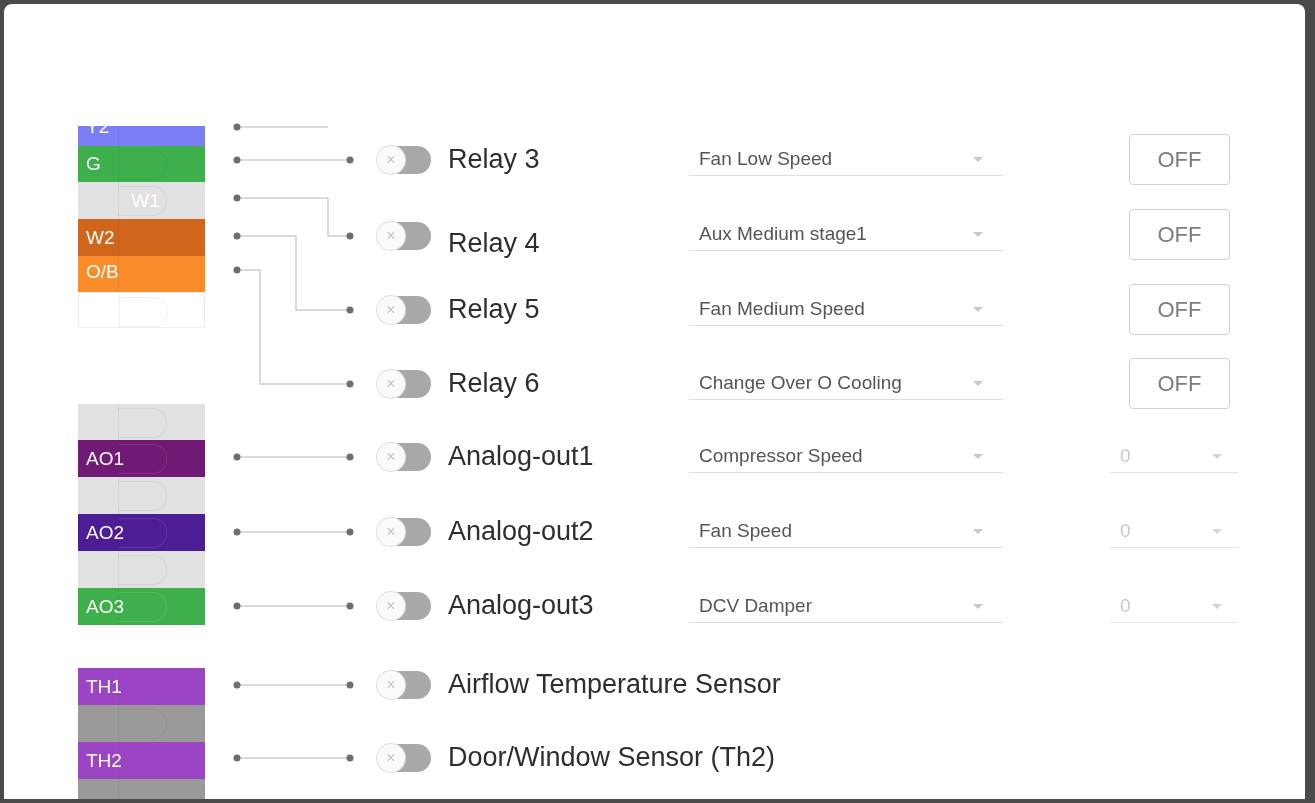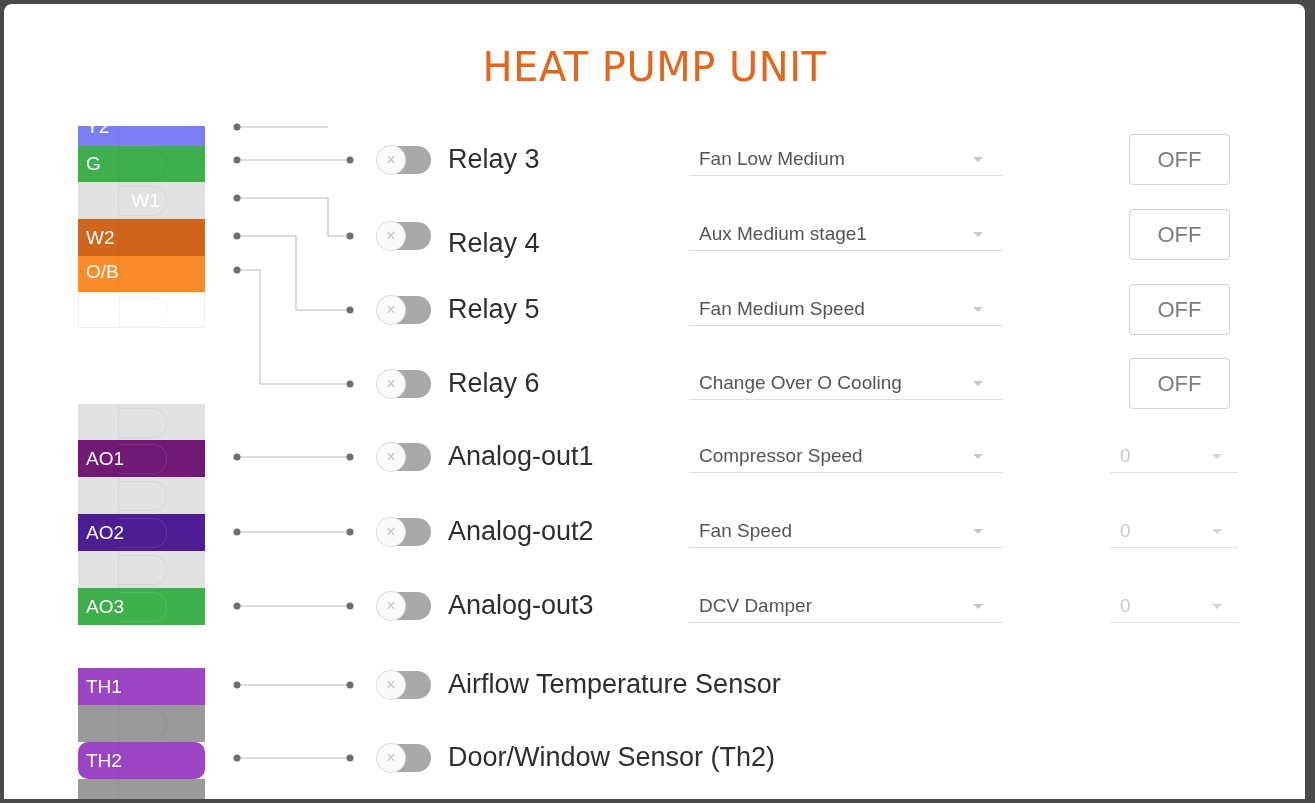--- a/index.html
+++ b/index.html
@@ -17,21 +17,20 @@
   .select { position:absolute; width:314px; height:30px; border-bottom:1px solid #dedede; font-size:19px; color:#555; box-sizing:border-box; padding-left:10px; line-height:26px; }
   .select .caret { position:absolute; right:20px; top:11px; width:0; height:0; border-left:5px solid transparent; border-right:5px solid transparent; border-top:5px solid #c8c8c8; }
   .offbtn { position:absolute; left:1125px; width:101px; height:51px; border:1px solid #d0d0d0; border-radius:4px; box-sizing:border-box; text-align:center; line-height:49px; font-size:22px; color:#7d7d7d; background:#fff; }
   .numsel { position:absolute; left:1106px; width:128px; height:30px; border-bottom:1px solid #e4e4e4; font-size:19px; color:#c8c8c8; box-sizing:border-box; padding-left:10px; line-height:26px; }
   .numsel .caret { position:absolute; right:16px; top:11px; width:0; height:0; border-left:5px solid transparent; border-right:5px solid transparent; border-top:5px solid #d4d4d4; }
 </style>
 </head>
 <body>
 
 <div class="frame">
-  <div class="title">HEAT PUMP UNIT</div>
 
   <div>
     <div class="term" style="top:122px;height:20px;background:#7b7ef5;line-height:2px;"><div class="vline"></div><span style="font-size:19px;">Y2</span></div>
     <div class="term" style="top:142px;height:36px;background:#3db04b;line-height:36px;"><div class="vline"></div><div class="slot"></div><span>G</span></div>
     <div class="term" style="top:178px;height:37px;background:#e1e1e1;line-height:37px;text-align:center;"><div class="vline"></div><div class="slot"></div><span>W1</span></div>
     <div class="term" style="top:215px;height:37px;background:#d0661c;line-height:37px;"><div class="vline"></div><span>W2</span></div>
     <div class="term" style="top:252px;height:36px;background:#fb8c2a;line-height:32px;"><div class="vline"></div><span>O/B</span></div>
     <div class="term" style="top:288px;height:36px;background:#ffffff;border:1px solid #eeeeee;">
         <div class="vline"></div>
         <div class="slot"></div>
@@ -51,21 +50,21 @@
         <div class="vline"></div>
         <div class="slot"></div>
       </div>
     <div class="term" style="top:584px;height:37px;background:#3db04b;line-height:37px;"><div class="vline"></div><div class="slot" style="border-color:rgba(255,255,255,0.1)"></div><span>AO3</span></div>
 
     <div class="term" style="top:664px;height:37px;background:#9b45c4;line-height:37px;"><div class="vline"></div><span>TH1</span></div>
     <div class="term" style="top:701px;height:37px;background:#9a9a9a;">
         <div class="vline"></div>
         <div class="slot"></div>
       </div>
-    <div class="term" style="top:738px;height:37px;background:#9b45c4;line-height:37px;border-radius:10px;"><div class="vline"></div><span>TH2</span></div>
+    <div class="term" style="top:738px;height:37px;background:#9b45c4;line-height:37px;"><div class="vline"></div><span>TH2</span></div>
     <div class="term" style="top:775px;height:30px;background:#9a9a9a;">
         <div class="vline"></div>
       </div>
   </div>
 
   <svg class="wires" width="1301" height="795">
     <g stroke="#cfcfcf" stroke-width="1.5" fill="none">
       <polyline points="233,123 324,123"></polyline>
       <polyline points="233,156 346,156"></polyline>
       <polyline points="233,194 324,194 324,232 346,232"></polyline>
@@ -98,21 +97,21 @@
       <circle cx="233" cy="754" r="3.5"></circle>
         <circle cx="346" cy="754" r="3.5"></circle>
     </g>
   </svg>
 
   <div>
     <div class="toggle" style="left:373px;top:142px;">
         <div class="knob">×</div>
       </div>
     <div class="label" style="left:444px;top:140px;">Relay 3</div>
-    <div class="select" style="left:685px;top:142px;"><span>Fan Low Medium</span><i class="caret"></i></div>
+    <div class="select" style="left:685px;top:142px;"><span>Fan Low Speed</span><i class="caret"></i></div>
     <div class="offbtn" style="top:130px;">OFF</div>
   </div>
 
   <div>
     <div class="toggle" style="left:373px;top:218px;">
         <div class="knob">×</div>
       </div>
     <div class="label" style="left:444px;top:224px;">Relay 4</div>
     <div class="select" style="left:685px;top:217px;"><span>Aux Medium stage1</span><i class="caret"></i></div>
     <div class="offbtn" style="top:205px;">OFF</div>

